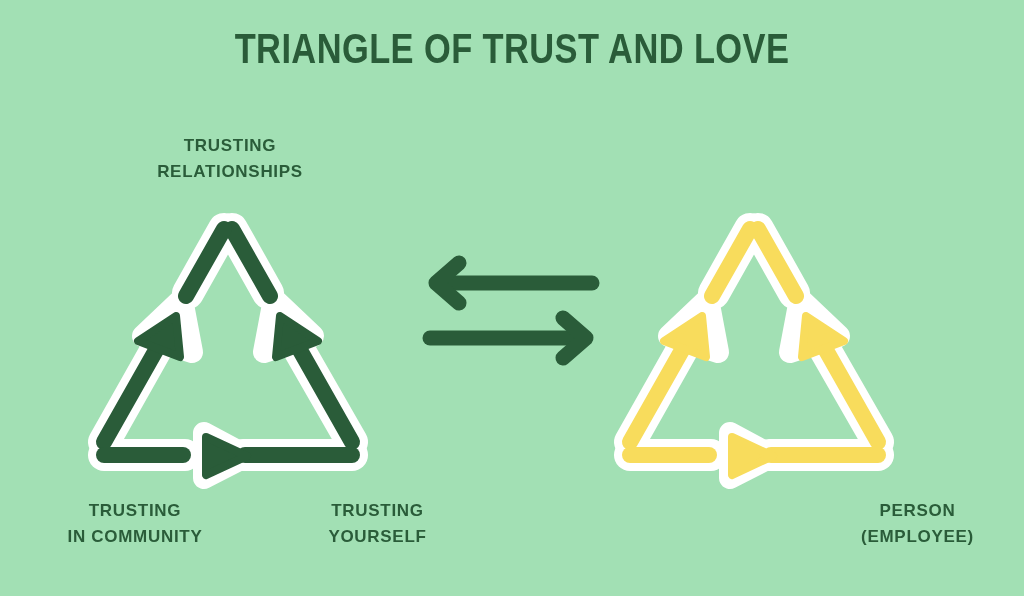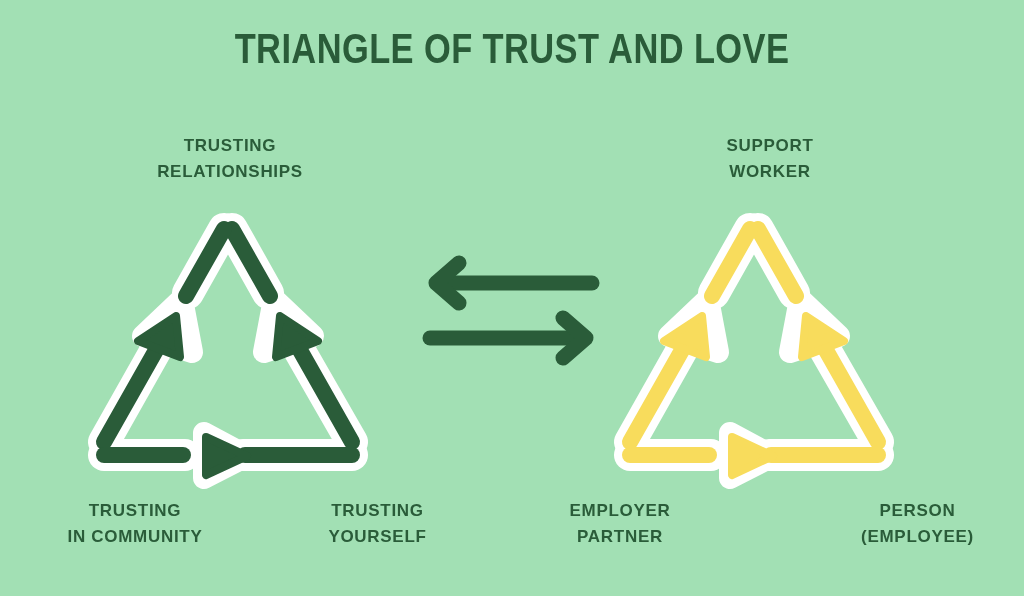--- a/index.html
+++ b/index.html
@@ -159,22 +159,18 @@
 
   <div class="label lbl-trusting-relationships">TRUSTING
 RELATIONSHIPS</div>
 
   <div class="label lbl-trusting-community">TRUSTING
 IN COMMUNITY</div>
 
   <div class="label lbl-trusting-yourself">TRUSTING
 YOURSELF</div>
 
-  <div class="label lbl-support-worker">SUPPORT
-WORKER</div>
 
-  <div class="label lbl-employer-partner">EMPLOYER
-PARTNER</div>
 
   <div class="label lbl-person-employee">PERSON
 (EMPLOYEE)</div>
 
 </div>
 
 </body></html>

